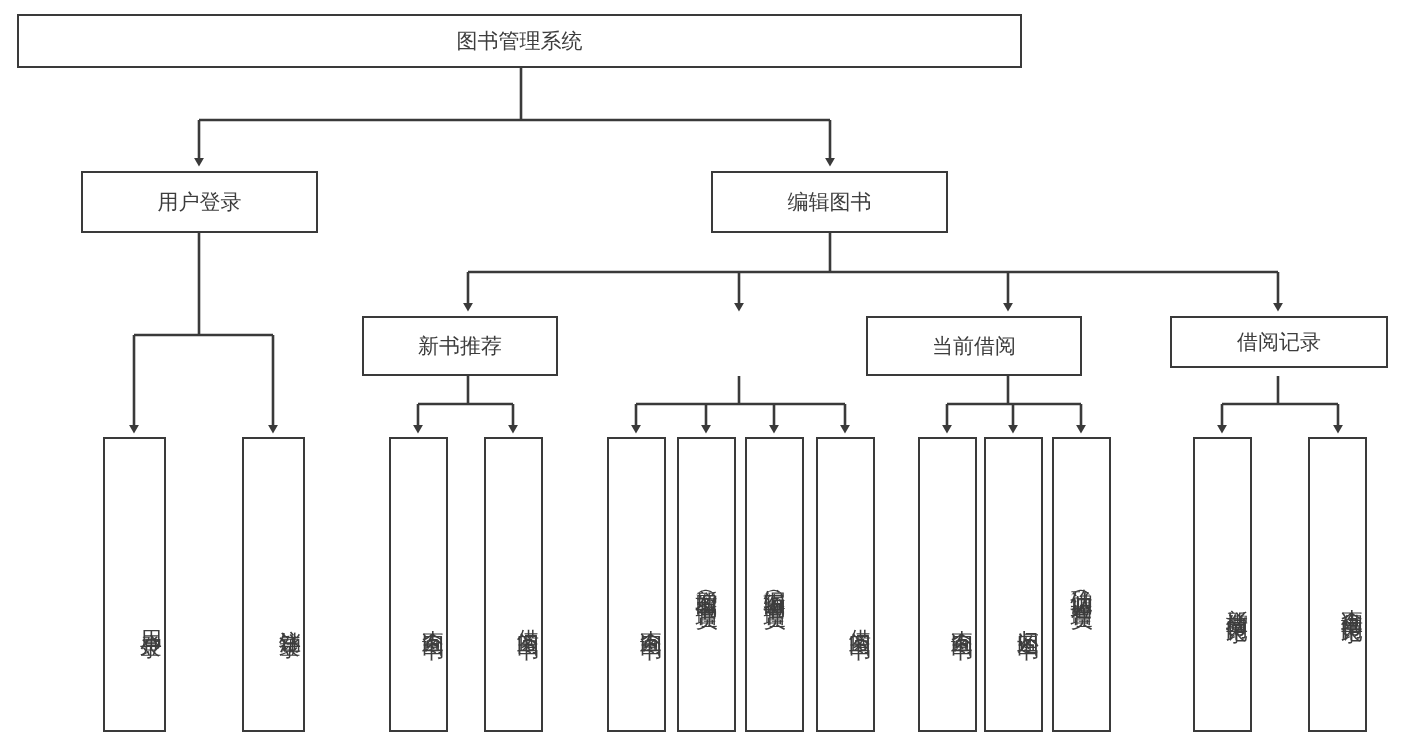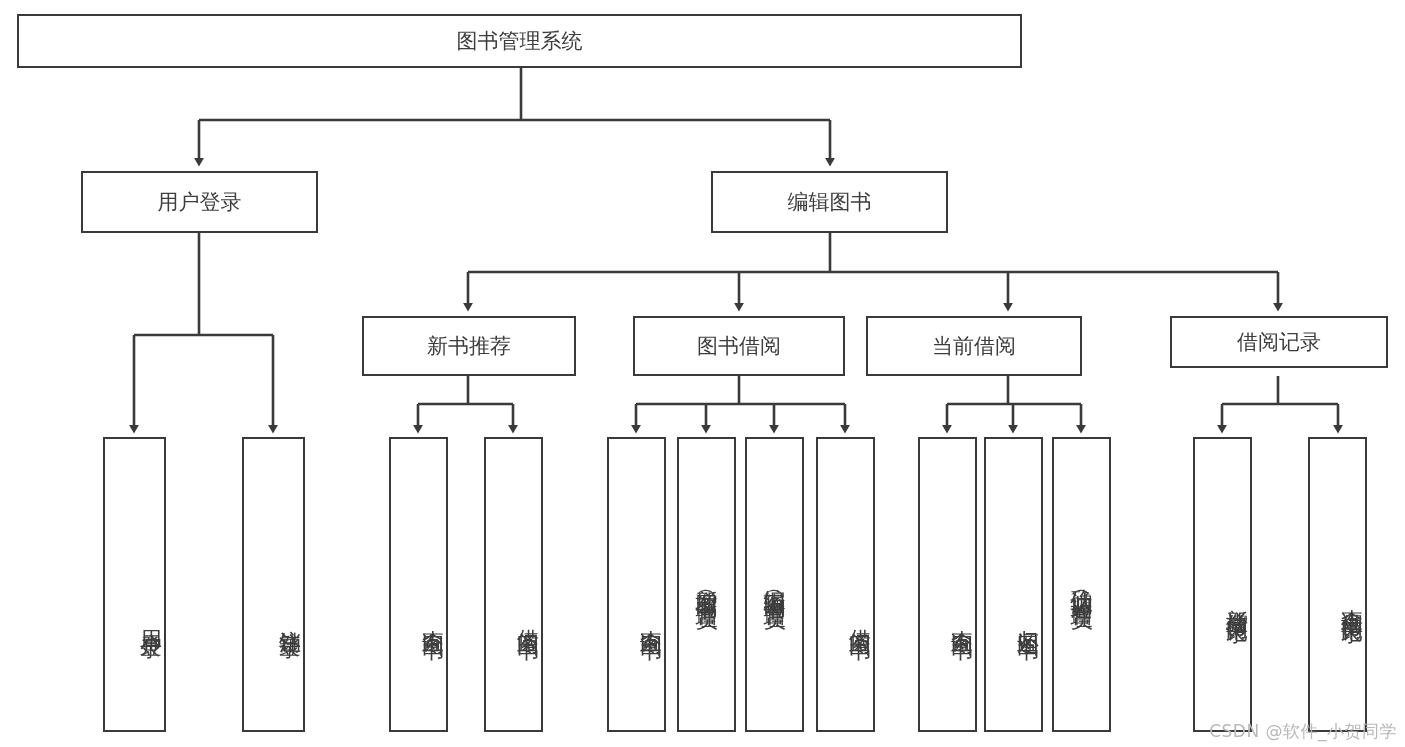--- a/index.html
+++ b/index.html
@@ -130,25 +130,22 @@
     <span class="node-label">图书管理系统</span>
   </div>
 
   <div class="node h" style="left:81px; top:171px; width:237px; height:62px;">
     <span class="node-label">用户登录</span>
   </div>
   <div class="node h" style="left:711px; top:171px; width:237px; height:62px;">
     <span class="node-label">编辑图书</span>
   </div>
 
-  <div class="node h" style="left:362px; top:316px; width:214px; height:60px;">
+  <div class="node h" style="left:362px; top:316px; width:196px; height:60px;">
     <span class="node-label">新书推荐</span>
-  </div>
-  <div class="node h" style="left:633px; top:316px; width:212px; height:60px;">
-    <span class="node-label">图书借阅</span>
   </div>
   <div class="node h" style="left:866px; top:316px; width:216px; height:60px;">
     <span class="node-label">当前借阅</span>
   </div>
   <div class="node h" style="left:1170px; top:316px; width:218px; height:52px;">
     <span class="node-label">借阅记录</span>
   </div>
 
   <div class="node v" style="left:103px; top:437px; width:63px; height:295px; padding-top:72px;">
     <span class="node-label">用户登录</span>
@@ -187,15 +184,14 @@
     <span class="node-label">确认归还（管理员）</span>
   </div>
 
   <div class="node v" style="left:1193px; top:437px; width:59px; height:295px; padding-top:36px;">
     <span class="node-label">新增借阅记录</span>
   </div>
   <div class="node v" style="left:1308px; top:437px; width:59px; height:295px; padding-top:36px;">
     <span class="node-label">查询借阅记录</span>
   </div>
 
-  <div id="watermark">CSDN @软件_小贺同学</div>
 
 </div>
 
 </body></html>

